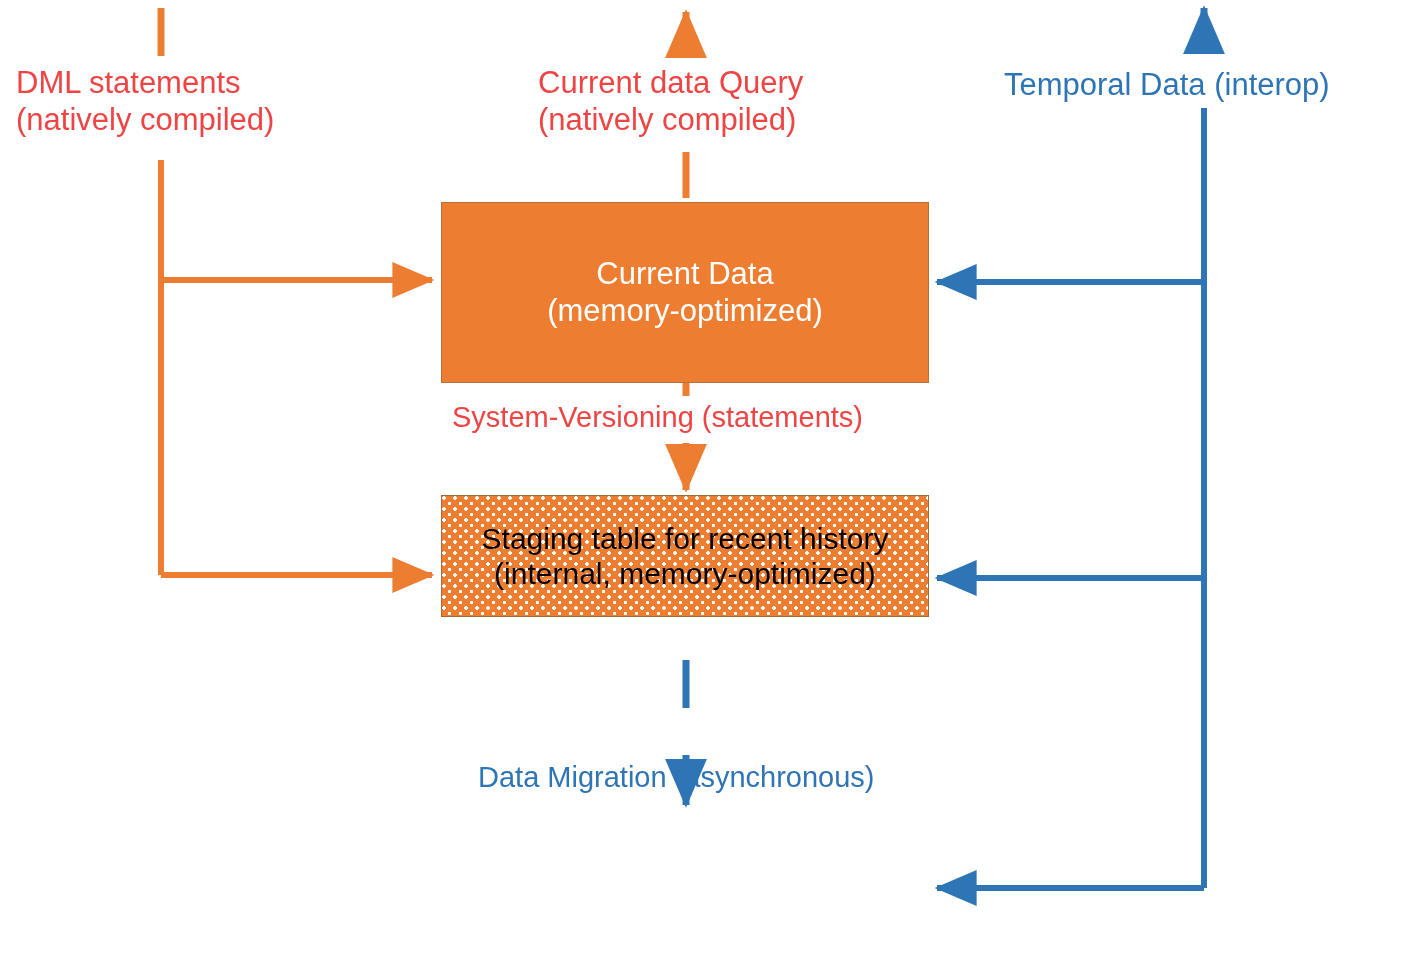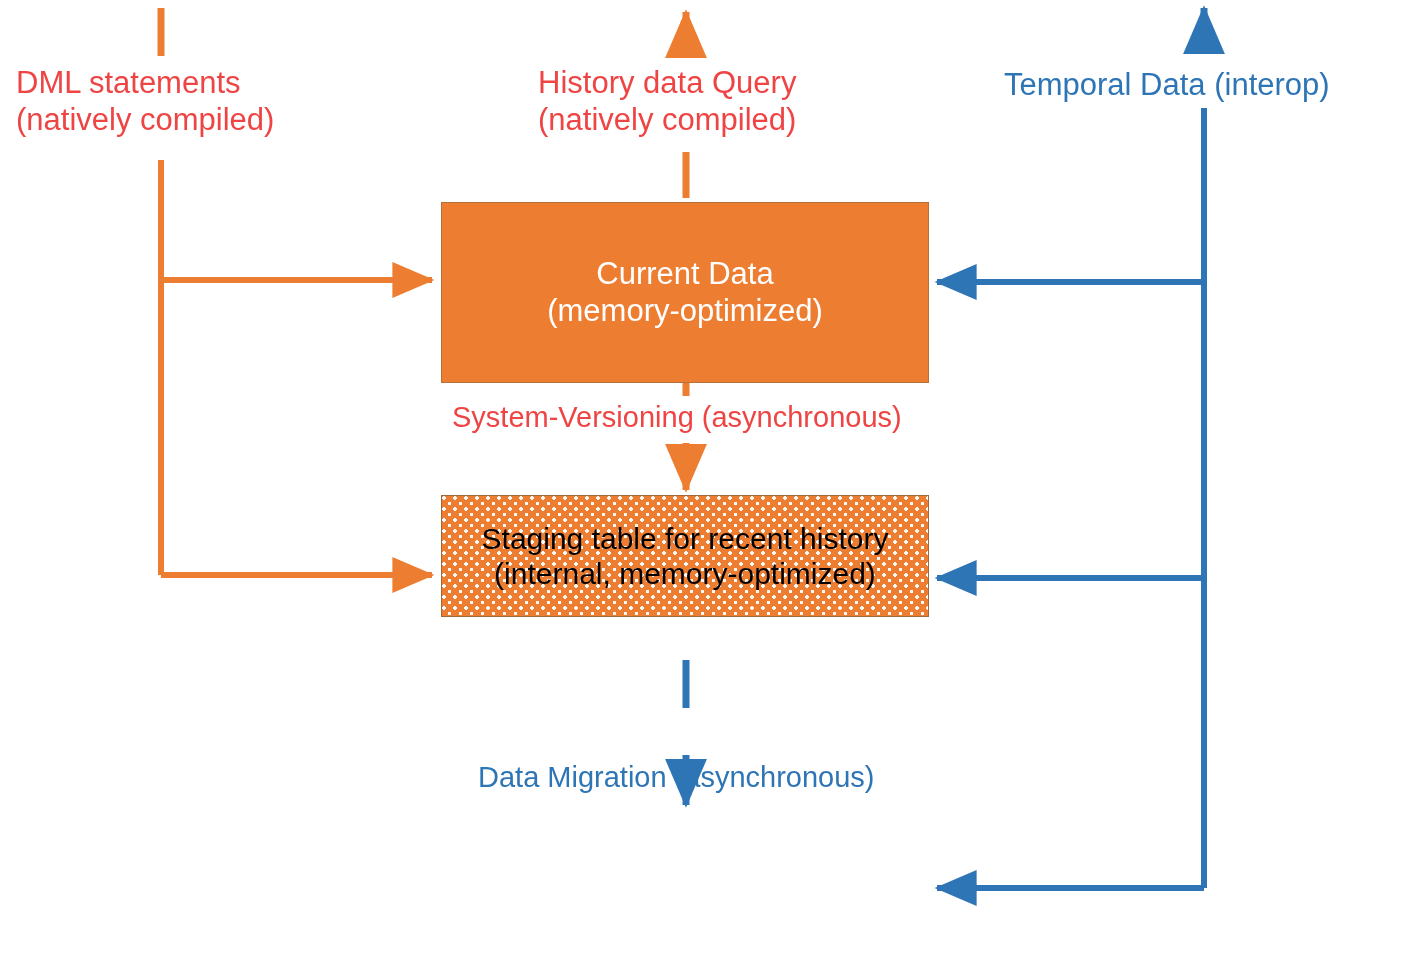--- a/index.html
+++ b/index.html
@@ -186,22 +186,22 @@
 
   <div class="node" id="node-staging-table">
     <span class="node-text">Staging table for recent history
 (internal, memory-optimized)</span>
   </div>
 
 
   <div class="label orange" id="label-dml">DML statements
 (natively compiled)</div>
 
-  <div class="label orange" id="label-current-query">History data Query
+  <div class="label orange" id="label-current-query">Current data Query
 (natively compiled)</div>
 
   <div class="label blue" id="label-temporal-query">Temporal Data (interop)</div>
 
-  <div class="label orange" id="label-system-versioning">System-Versioning (asynchronous)</div>
+  <div class="label orange" id="label-system-versioning">System-Versioning (statements)</div>
 
   <div class="label blue" id="label-data-migration">Data  Migration (asynchronous)</div>
 
 </div>
 
 </body></html>

